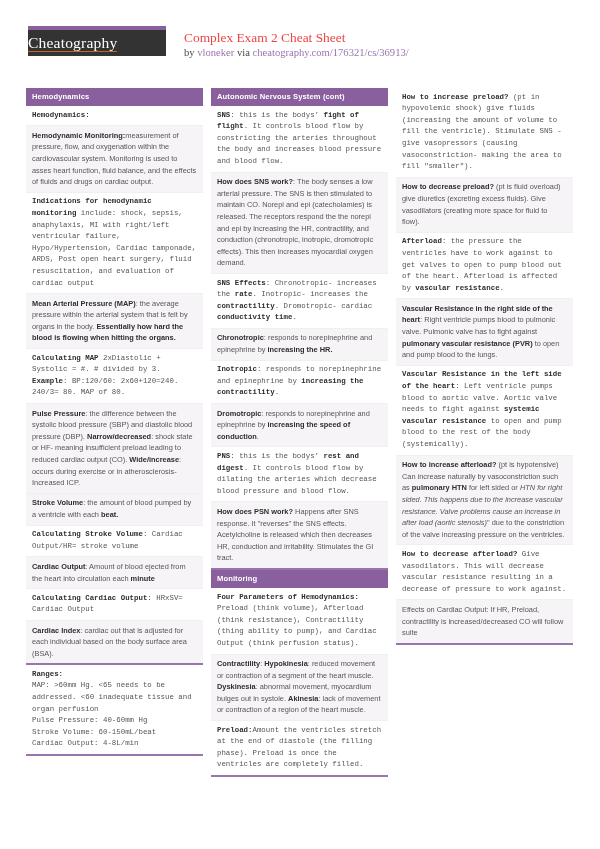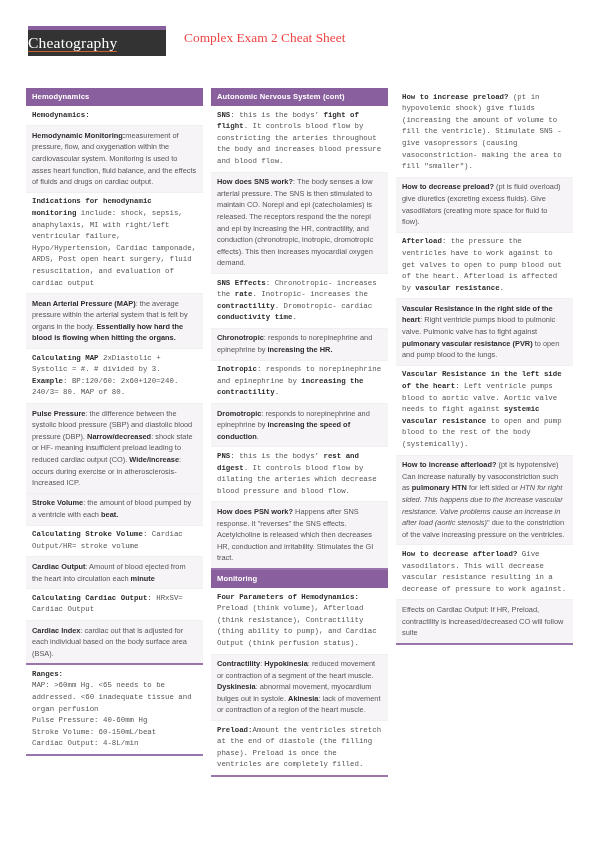--- a/index.html
+++ b/index.html
@@ -120,20 +120,23 @@
 <body>
 
 <div class="page">
 
   <div class="header">
     <div class="logo-box">
       <span class="logo-text">Cheatography</span>
     </div>
     <div class="title-wrap">
       <div class="sheet-title">Complex Exam 2 Cheat Sheet</div>
+      <div class="byline">
+        <span>by </span><span class="lnk">vloneker</span><span> via </span><span class="lnk">cheatography.com/176321/cs/36913/</span>
+      </div>
     </div>
   </div>
 
   <div class="columns" id="columns">
       <div class="col">
         <div class="table">
           <div class="table-title">Hemodynamics</div>
           <div class="row odd"><b>Hemodynamics:</b></div>
           <div class="row even"><b>Hemodynamic Monitoring:</b><span class="pln">measurement of pressure, flow, and oxygenation within the cardiovascular system. Monitoring is used to asses heart function, fluid balance, and the effects of fluids and drugs on cardiac output.</span></div>
           <div class="row odd"><b>Indications for hemodynamic monitoring</b><span class="pln"> include: shock, sepsis, anaphylaxis, MI with right/left ventricular failure, Hypo/Hypertension, Cardiac tamponade, ARDS, Post open heart surgery, fluid resuscitation, and evaluation of cardiac output</span></div>

